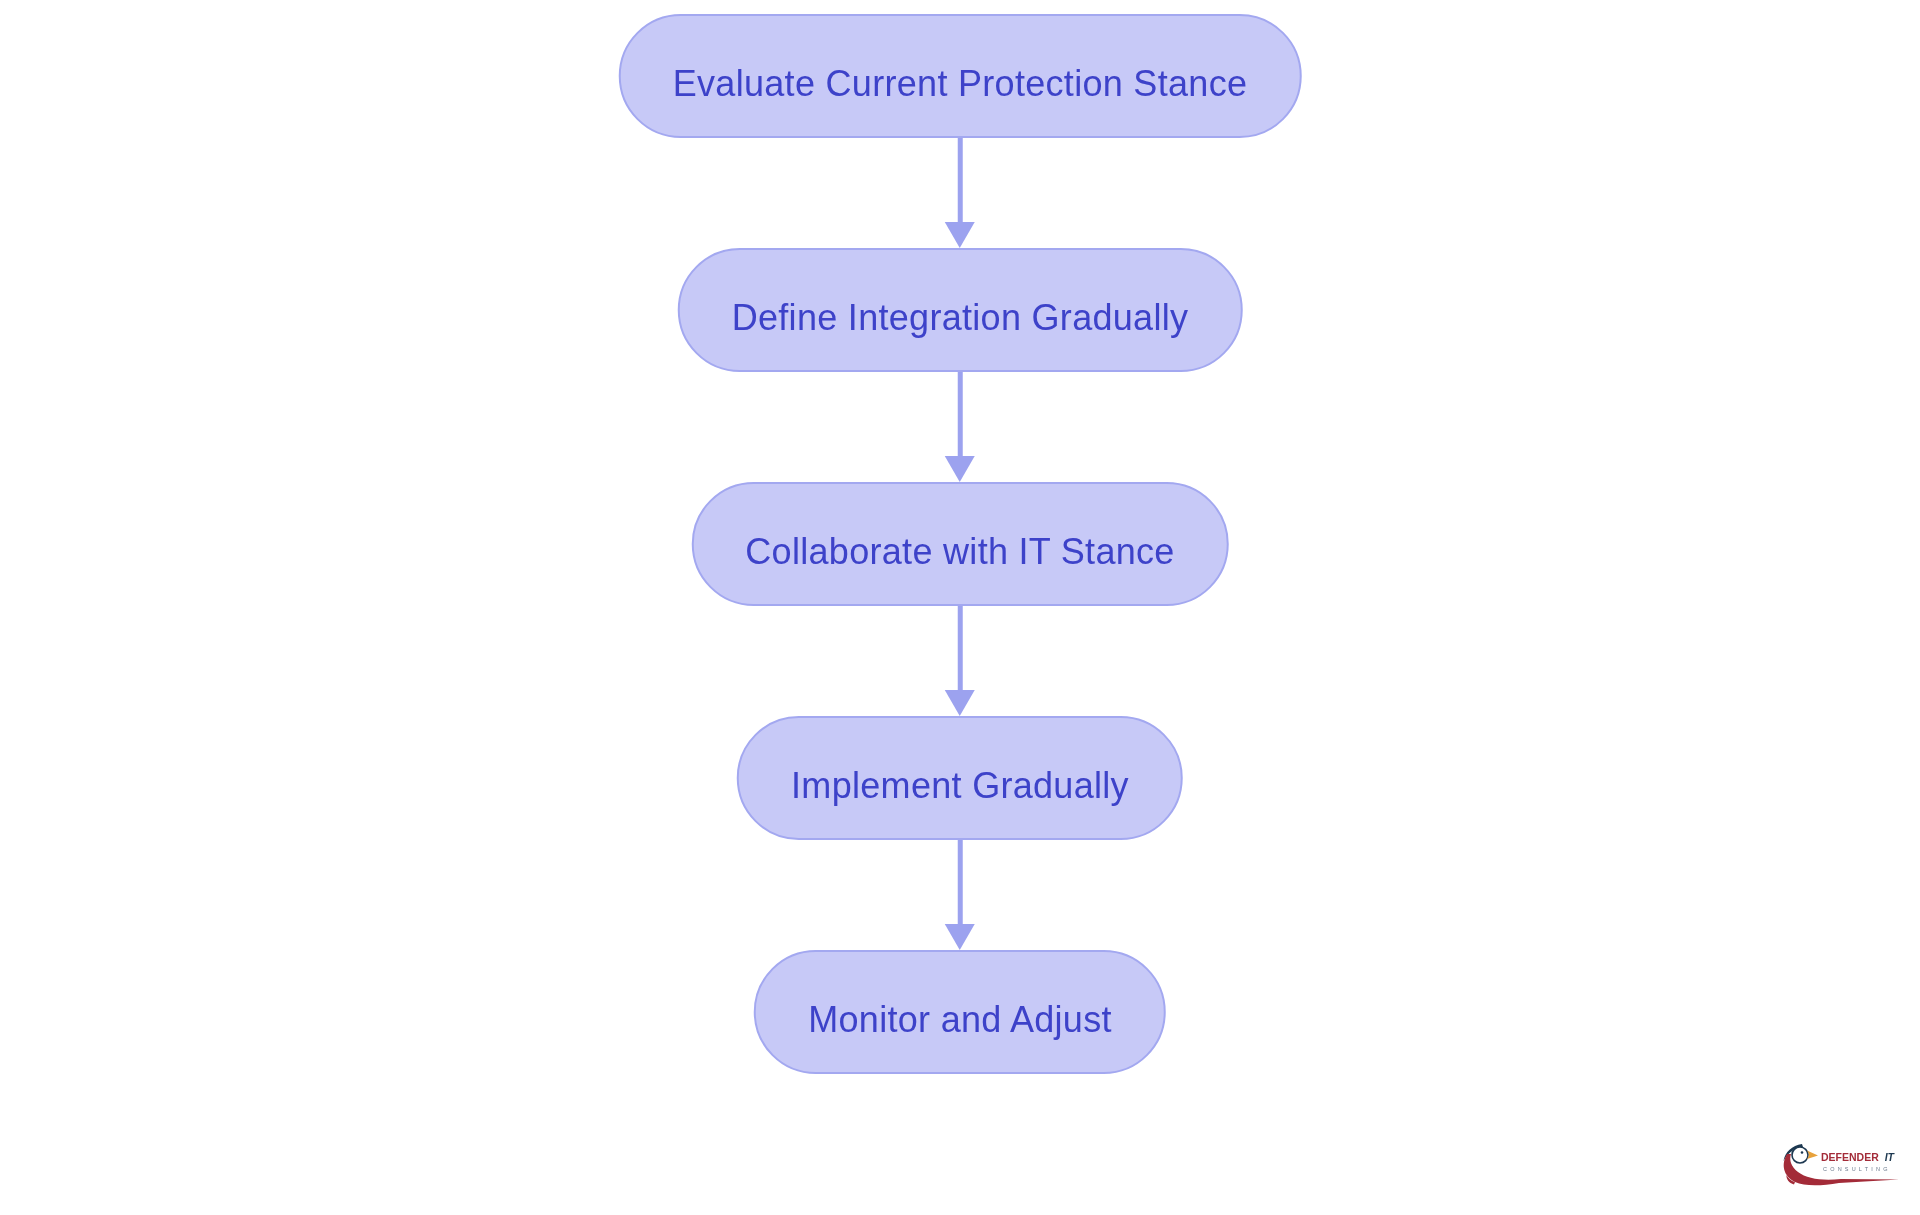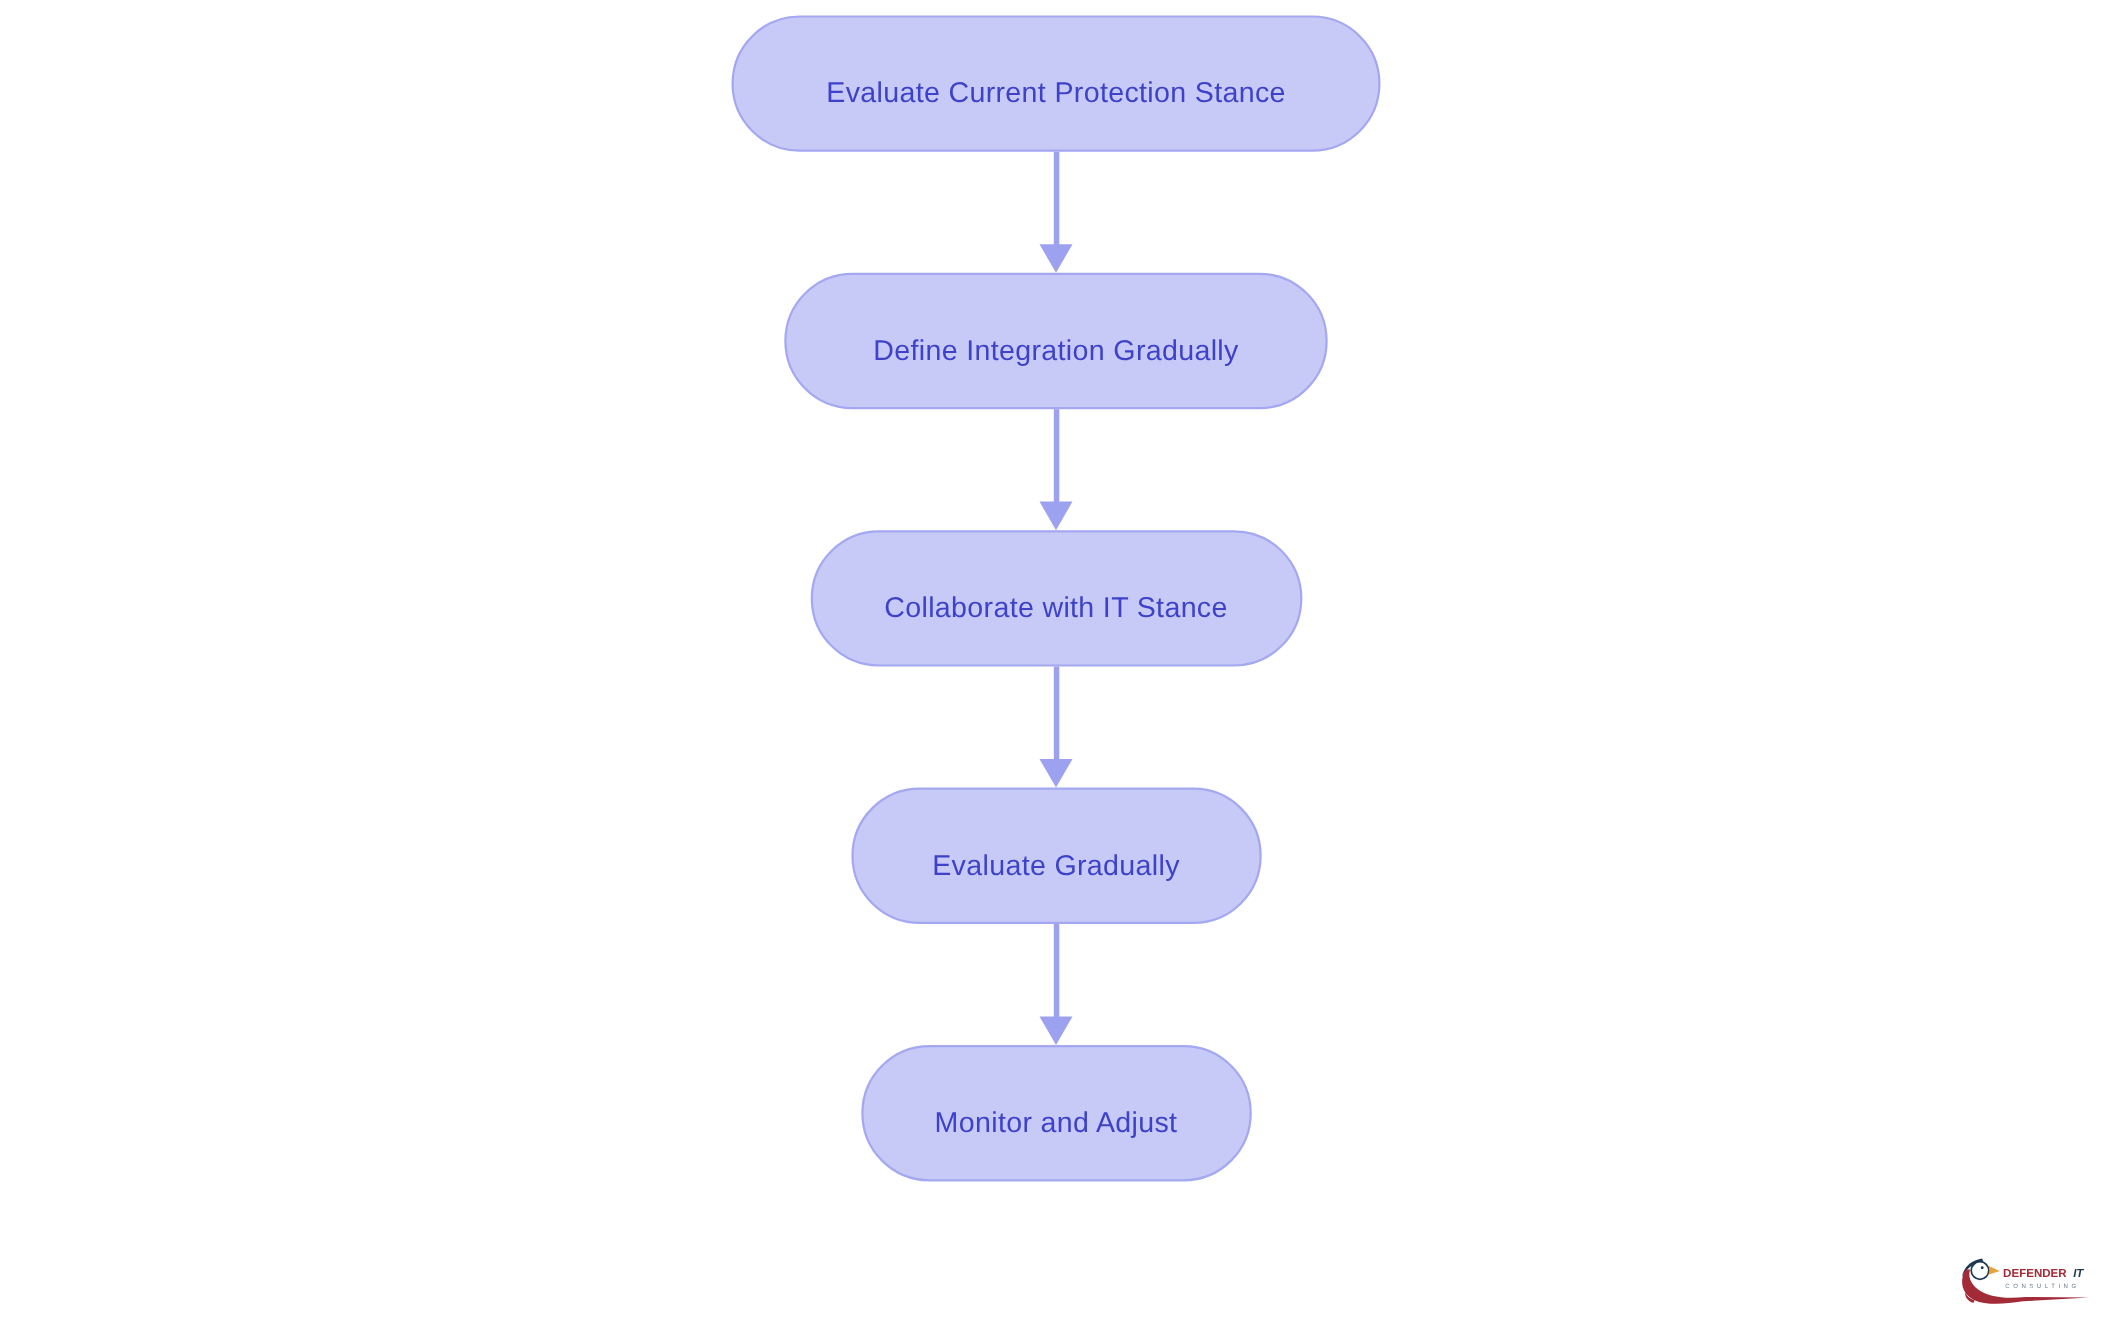--- a/index.html
+++ b/index.html
@@ -40,21 +40,21 @@
     background:var(--node-fill);
     border:2px solid var(--node-border);
     box-sizing:border-box;
     display:flex;
     align-items:center;
     justify-content:center;
     padding:0 52px;
     white-space:nowrap;
   }
   .node .label{
-    font-size:26px;
+    font-size:36px;
     font-weight:500;
     letter-spacing:0.3px;
     color:var(--node-text);
     margin-top:16px;
   }
   .n0{min-width:590px;}
   .n1{min-width:494px;}
   .n2{min-width:447px;}
   .n3{min-width:373px;}
   .n4{min-width:355px;}
@@ -115,21 +115,21 @@
     <div class="node n2">
       <span class="label">Collaborate with IT Stance</span>
     </div>
 
     <div class="connector">
       <div class="line"></div>
       <div class="head"></div>
     </div>
 
     <div class="node n3">
-      <span class="label">Evaluate Gradually</span>
+      <span class="label">Implement Gradually</span>
     </div>
 
     <div class="connector">
       <div class="line"></div>
       <div class="head"></div>
     </div>
 
     <div class="node n4">
       <span class="label">Monitor and Adjust</span>
     </div>

